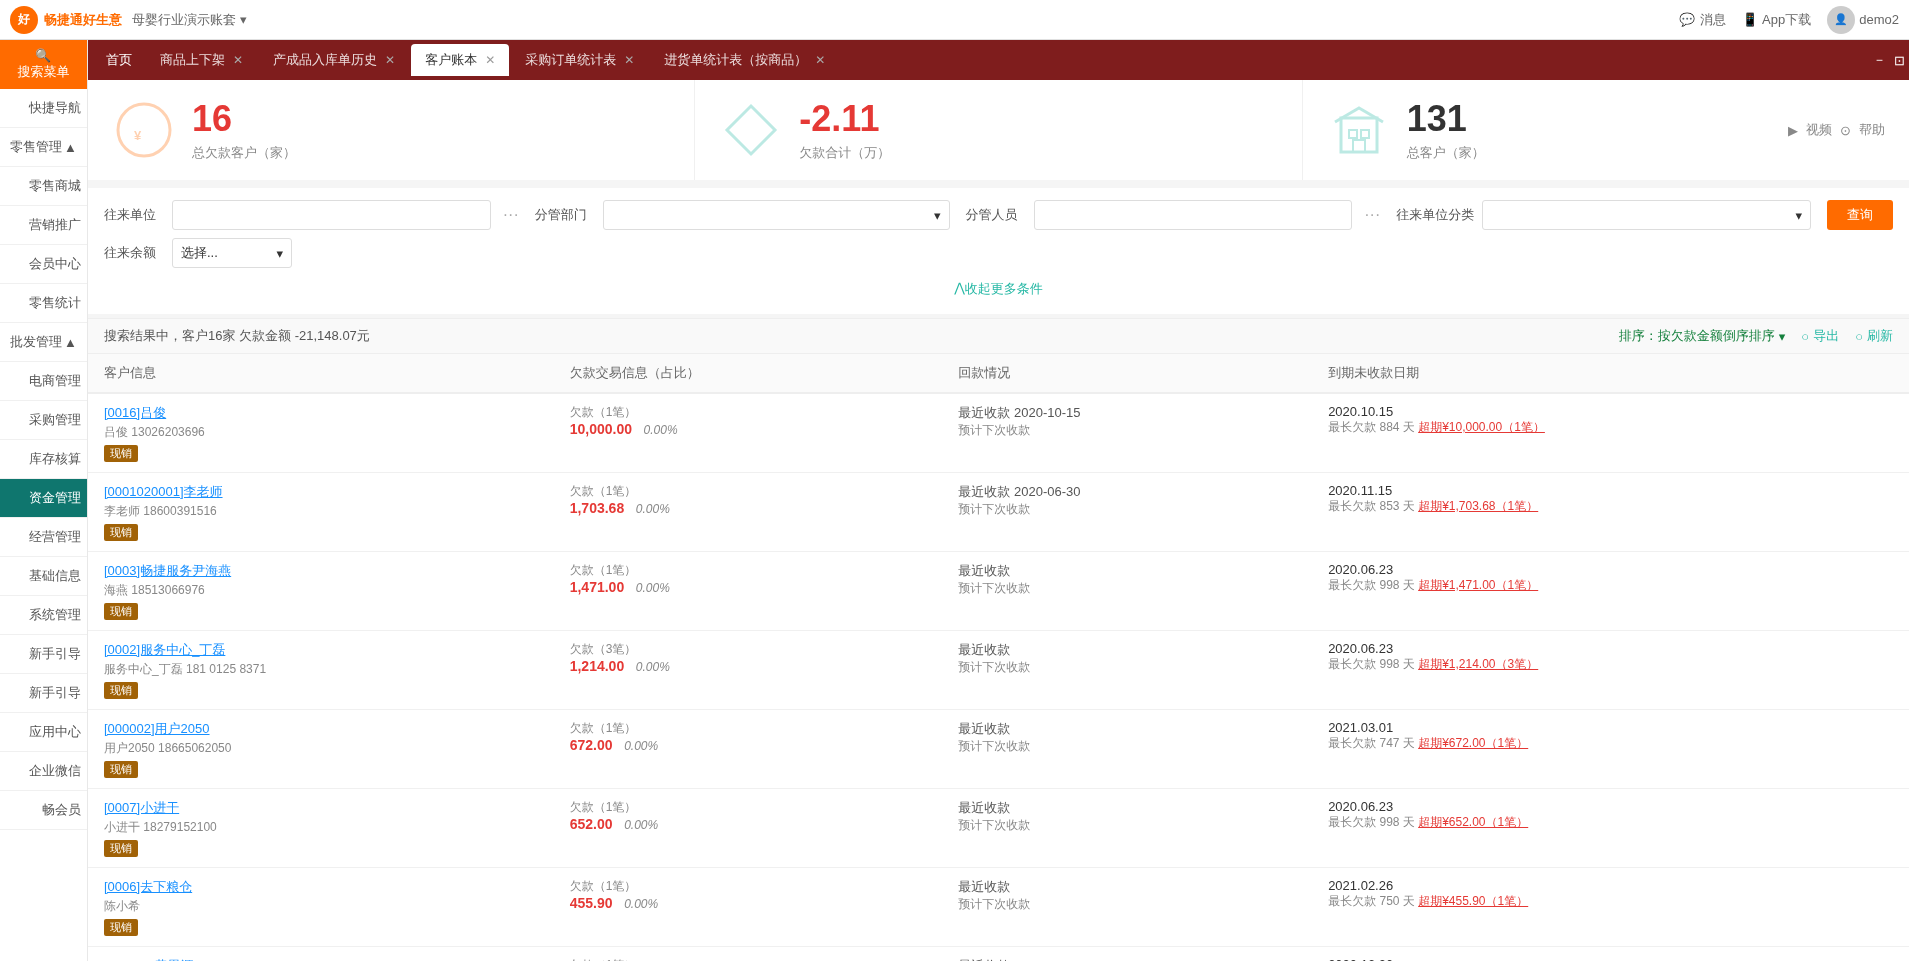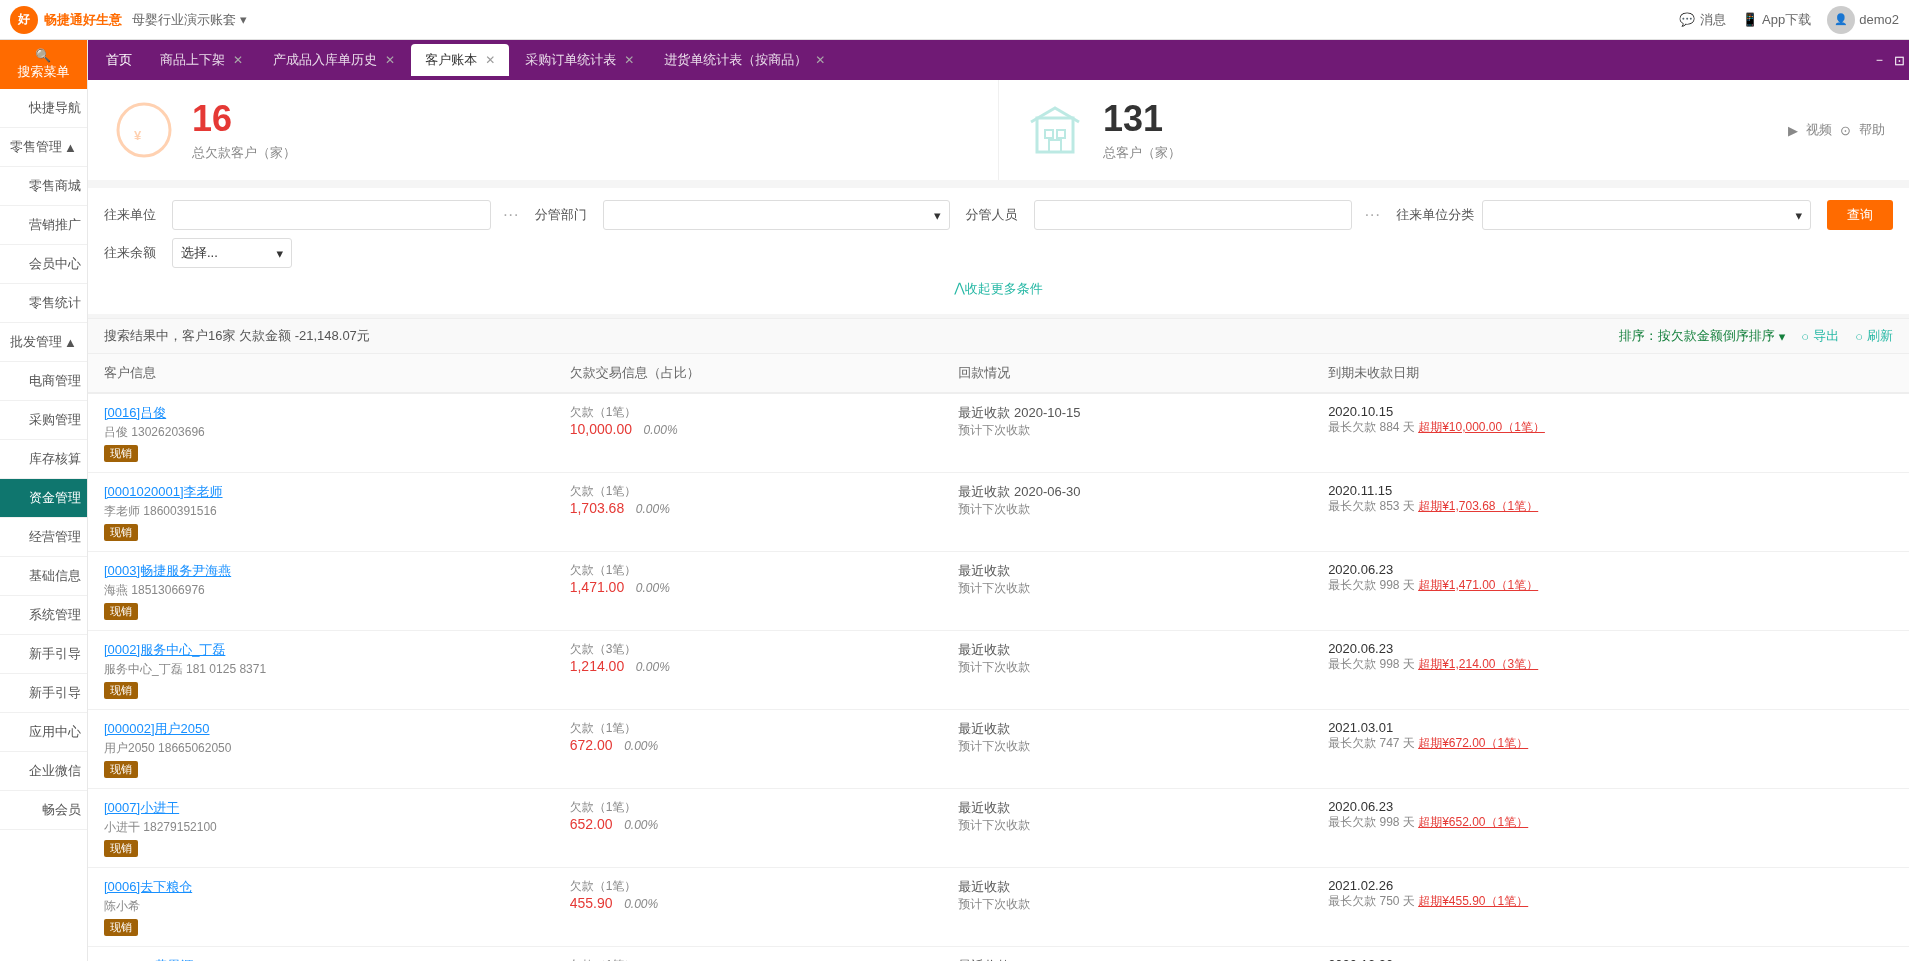--- a/index.html
+++ b/index.html
@@ -23,21 +23,21 @@
     .sidebar { width: 88px; background: #fff; border-right: 1px solid #e8e8e8; display: flex; flex-direction: column; overflow-y: auto; }
     .sidebar-search { padding: 8px 6px; background: #ff6b00; color: #fff; text-align: center; font-size: 12px; cursor: pointer; }
     .sidebar-nav-item { padding: 10px 6px; text-align: right; cursor: pointer; color: #555; font-size: 12px; border-bottom: 1px solid #f0f0f0; }
     .sidebar-nav-item.active { background: #0f766e; color: #fff; }
     .sidebar-nav-item.has-arrow { display: flex; align-items: center; justify-content: center; gap: 2px; }
 
     
     .content-area { flex: 1; display: flex; flex-direction: column; overflow: hidden; }
 
     
-    .tab-bar { display: flex; align-items: center; background: #701a75; height: 40px; padding: 0 4px; }
+    .tab-bar { display: flex; align-items: center; background: #7f1d1d; height: 40px; padding: 0 4px; }
     .tab-item { display: flex; align-items: center; gap: 6px; padding: 0 14px; height: 32px; border-radius: 4px 4px 0 0; cursor: pointer; font-size: 13px; color: rgba(255,255,255,0.85); margin-right: 2px; }
     .tab-item.active { background: #fff; color: #333; }
     .tab-item .tab-close { font-size: 12px; color: #aaa; cursor: pointer; margin-left: 2px; }
     .tab-item.active .tab-close { color: #999; }
     .tab-home { padding: 0 14px; height: 32px; display: flex; align-items: center; color: #fff; font-size: 13px; cursor: pointer; }
     .tab-bar-right { margin-left: auto; display: flex; align-items: center; gap: 8px; color: #fff; font-size: 16px; }
 
     
     .page-content { flex: 1; overflow-y: auto; background: #f5f5f5; padding: 0; }
 
@@ -73,21 +73,21 @@
 
     
     .data-table { width: 100%; background: #fff; border-collapse: collapse; }
     .data-table thead tr { background: #fafafa; border-bottom: 2px solid #eee; }
     .data-table th { padding: 10px 16px; text-align: left; font-size: 13px; color: #666; font-weight: normal; border-bottom: 1px solid #eee; }
     .data-table tbody tr { border-bottom: 1px solid #f0f0f0; }
     .data-table td { padding: 10px 16px; vertical-align: top; }
     .customer-name { color: #1890ff; cursor: pointer; font-size: 13px; text-decoration: underline; }
     .customer-phone { color: #888; font-size: 12px; margin-top: 2px; }
     .tag-green { background: #a16207; color: #fff; font-size: 11px; padding: 1px 6px; border-radius: 2px; display: inline-block; margin-top: 4px; }
-    .amount-red { color: #e53935; font-size: 14px; font-weight: normal; }
+    .amount-red { color: #e53935; font-size: 14px; font-weight: bold; }
     .amount-pct { color: #888; font-size: 12px; margin-left: 8px; font-style: italic; }
     .overdue-red { color: #e53935; font-size: 12px; text-decoration: underline; cursor: pointer; }
     .overdue-days { color: #888; font-size: 12px; }
     .collect-info { color: #555; font-size: 13px; }
     .collect-date { color: #888; font-size: 12px; }
     .debt-count { color: #888; font-size: 12px; }
 
     
     ::-webkit-scrollbar { width: 6px; height: 6px; }
     ::-webkit-scrollbar-track { background: #f1f1f1; }
@@ -202,20 +202,31 @@
                 </svg>
             </div>
             <div class="stat-info">
               <span class="stat-number red">16</span>
               <span class="stat-label">总欠款客户（家）</span>
             </div>
           </div>
           <div class="stat-card">
             <div class="stat-icon">
               <svg viewBox="0 0 56 56" fill="none">
+                  <polygon points="28,4 52,28 28,52 4,28" stroke="#26b8a5" stroke-width="3" fill="none"></polygon>
+                </svg>
+            </div>
+            <div class="stat-info">
+              <span class="stat-number red">-2.11</span>
+              <span class="stat-label">欠款合计（万）</span>
+            </div>
+          </div>
+          <div class="stat-card">
+            <div class="stat-icon">
+              <svg viewBox="0 0 56 56" fill="none">
                 <rect x="10" y="16" width="36" height="34" stroke="#26b8a5" stroke-width="3" fill="none"></rect>
                 <rect x="18" y="28" width="8" height="8" stroke="#26b8a5" stroke-width="2" fill="none"></rect>
                 <rect x="30" y="28" width="8" height="8" stroke="#26b8a5" stroke-width="2" fill="none"></rect>
                 <rect x="22" y="38" width="12" height="12" stroke="#26b8a5" stroke-width="2" fill="none"></rect>
                 <polyline points="4,20 28,6 52,20" stroke="#26b8a5" stroke-width="3" fill="none"></polyline>
               </svg>
             </div>
             <div class="stat-info">
               <span class="stat-number black">131</span>
               <span class="stat-label">总客户（家）</span>

